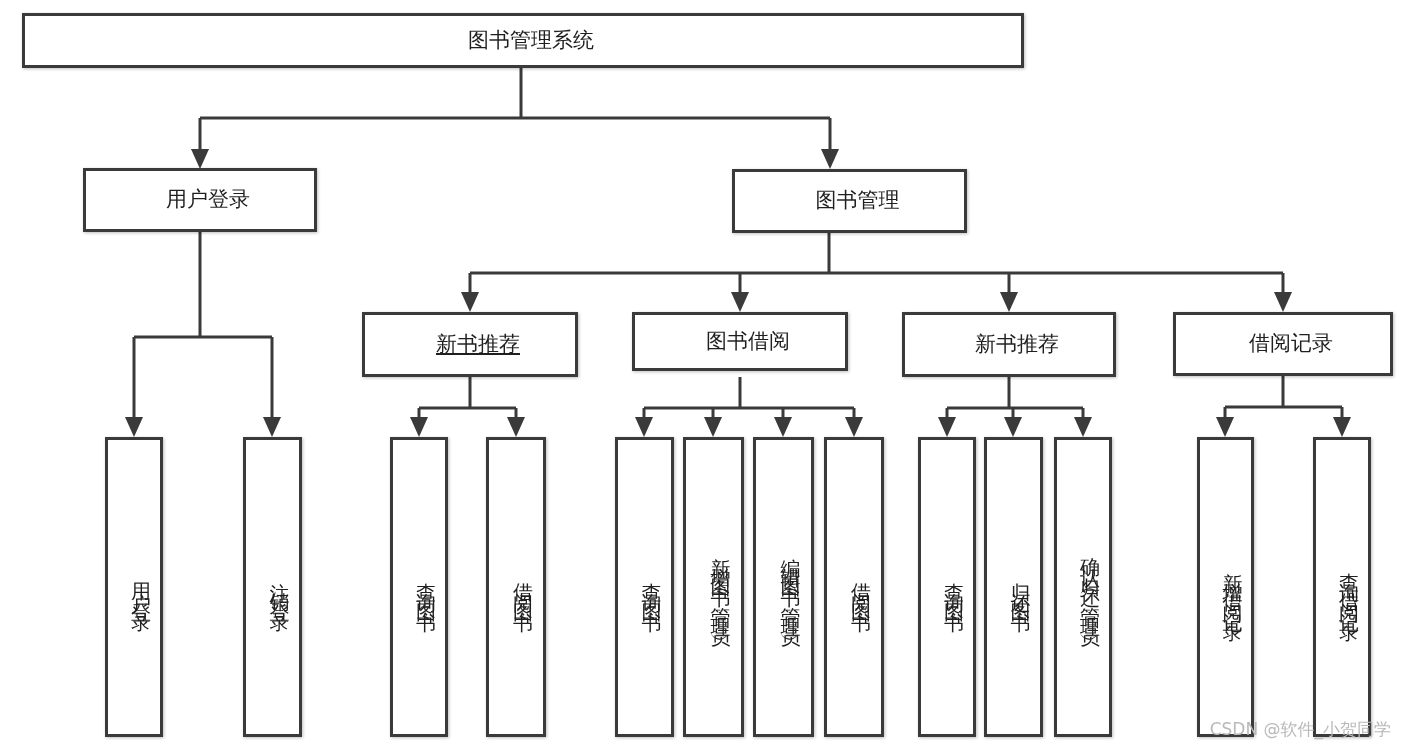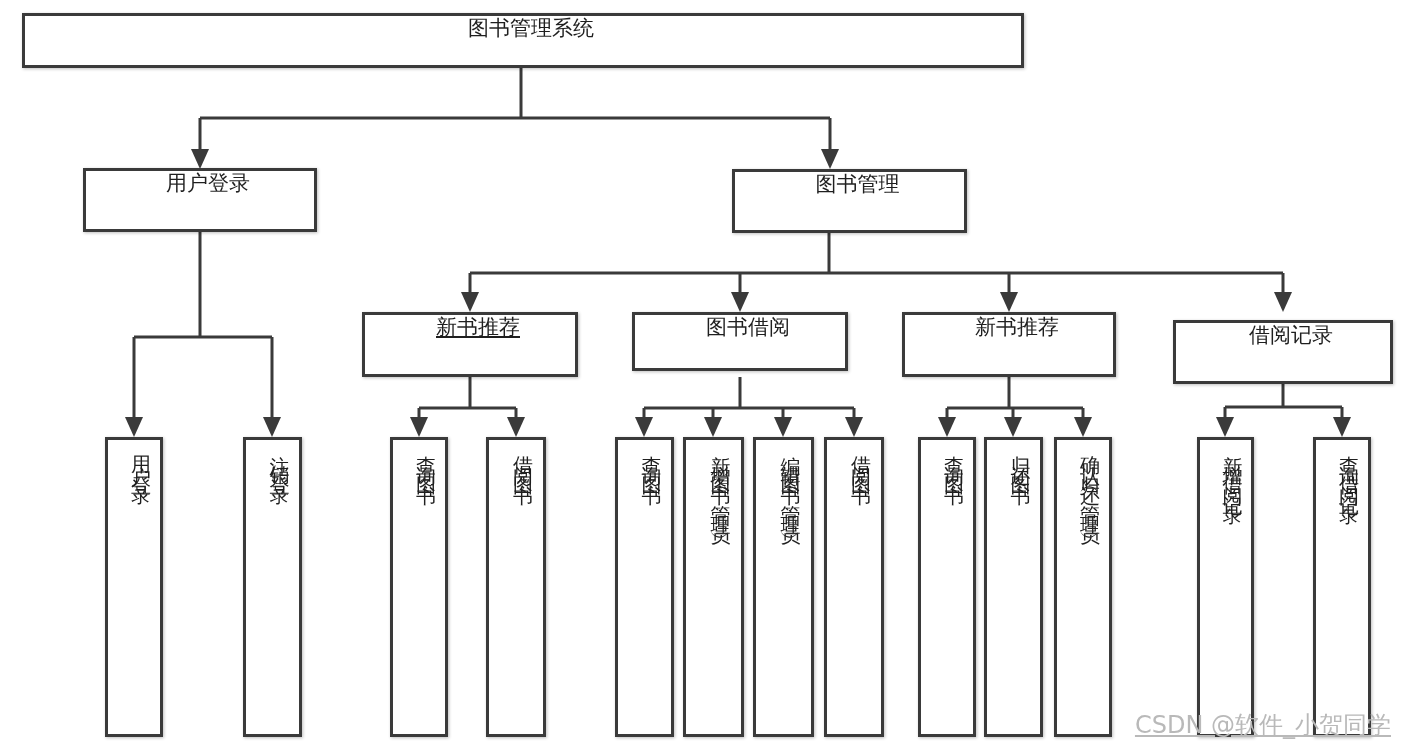--- a/index.html
+++ b/index.html
@@ -19,45 +19,44 @@
     overflow:hidden;
   }
   svg.wires{position:absolute;left:0;top:0;width:1405px;height:747px;}
   .ln{fill:none;stroke:var(--line);stroke-width:3;}
   .ah{fill:var(--line);stroke:none;}
   .node{
     position:absolute;
     box-sizing:border-box;
     background:var(--box-bg);
     border:3px solid var(--box-border);
-    display:flex;align-items:flex-start;justify-content:center;
+    display:flex;align-items:center;justify-content:center;
     box-shadow:1px 1px 3px rgba(0,0,0,0.25);
     padding-left:16px;
   }
   .node .lbl{
     font-size:21px;
     line-height:1.2;
     color:var(--text);
     white-space:nowrap;
   }
   .node .vlbl{
     writing-mode:vertical-rl;
     text-orientation:mixed;
     font-size:20px;
     letter-spacing:10px;
     color:var(--text);
     white-space:nowrap;
   }
   .watermark{
     position:absolute;
     right:14px;bottom:6px;
-    font-size:24px;
+    font-size:17px;
     color:var(--watermark);
     white-space:nowrap;
-    text-decoration:underline;
   }
 </style>
 </head>
 <body>
 
 <div class="stage">
 
   <svg class="wires" viewBox="0 0 1405 747" aria-hidden="true">
     <g>
       <path class="ln" d="M521 68 V118 M200 118 H830 M200 118 V150 M830 118 V150"></path>
@@ -121,21 +120,21 @@
 
   <div class="node" style="left:362px;top:312px;width:216px;height:65px;text-decoration:underline;">
     <span class="lbl">新书推荐</span>
   </div>
   <div class="node" style="left:632px;top:312px;width:216px;height:59px;">
     <span class="lbl">图书借阅</span>
   </div>
   <div class="node" style="left:902px;top:312px;width:214px;height:65px;">
     <span class="lbl">新书推荐</span>
   </div>
-  <div class="node" style="left:1173px;top:320px;width:220px;height:64px;">
+  <div class="node" style="left:1173px;top:312px;width:220px;height:64px;">
     <span class="lbl">借阅记录</span>
   </div>
 
   <div class="node" style="left:390px;top:437px;width:58px;height:300px;">
     <span class="vlbl">查询图书</span>
   </div>
   <div class="node" style="left:486px;top:437px;width:60px;height:300px;">
     <span class="vlbl">借阅图书</span>
   </div>
 

